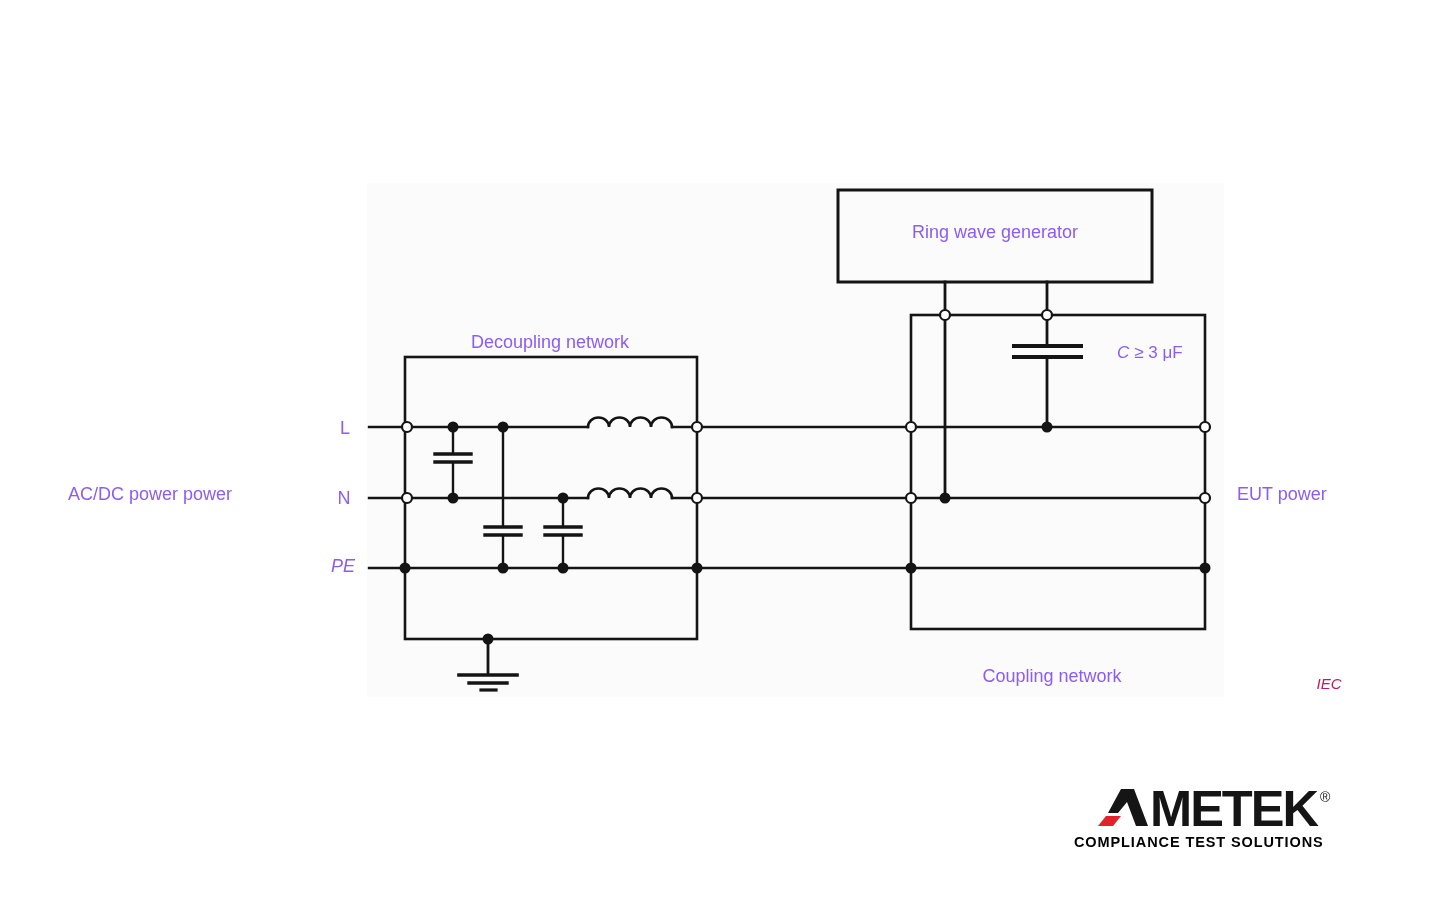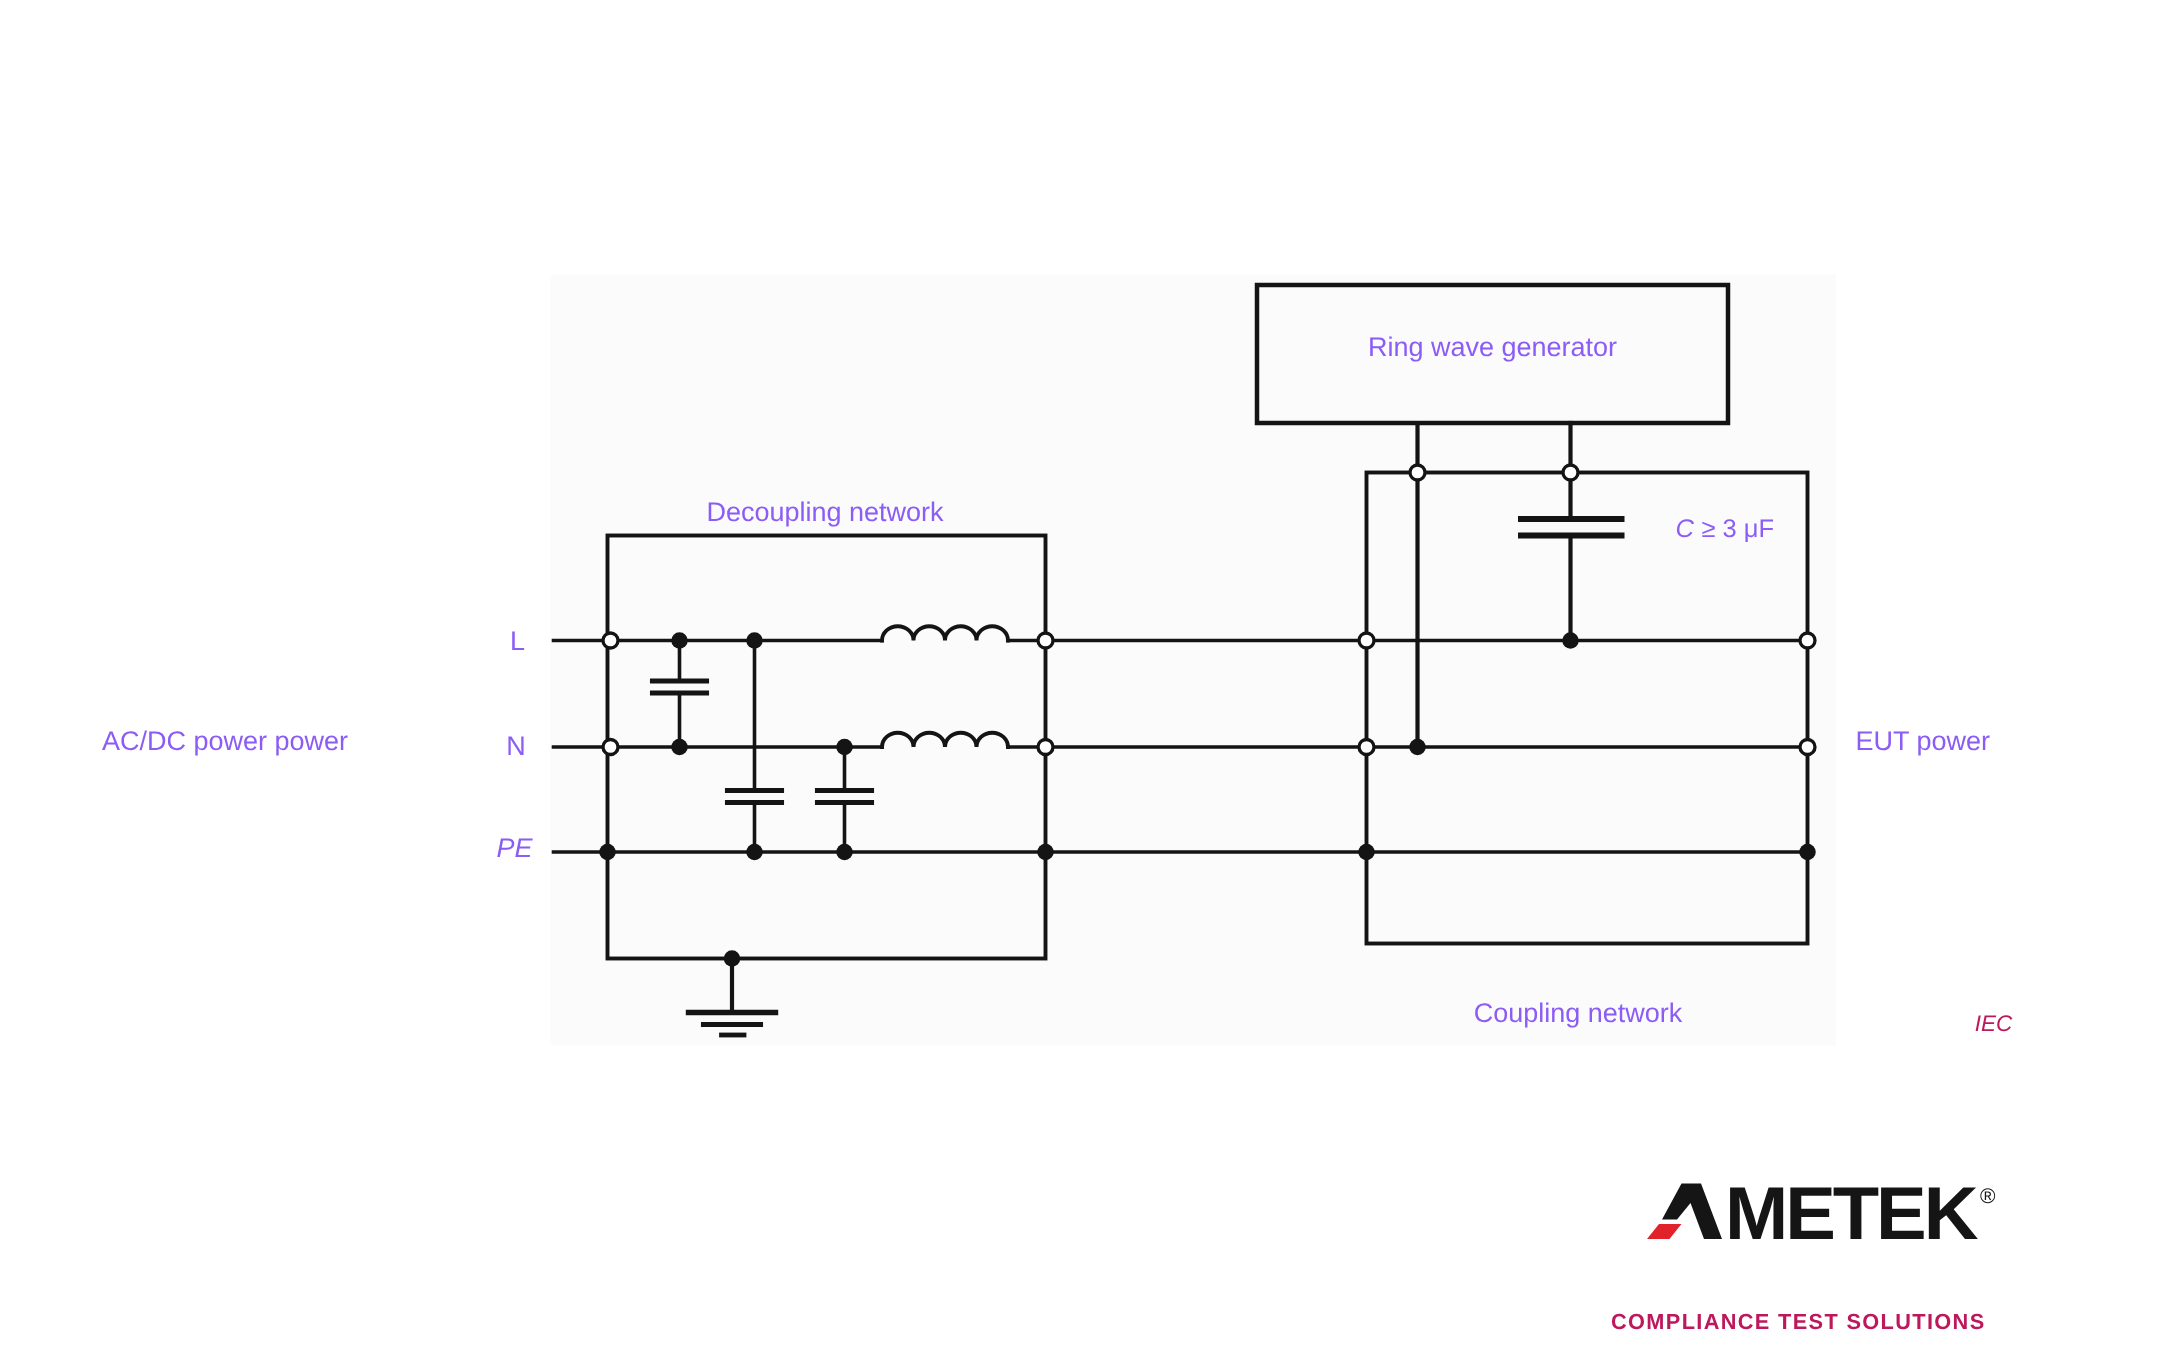--- a/index.html
+++ b/index.html
@@ -13,23 +13,23 @@
     font-size: 18px;
     line-height: 21px;
     white-space: nowrap;
   }
   .lbl.centered { transform: translate(-50%, -50%); }
   .cap-lbl { font-size: 17px; }
   .cap-lbl .sym { font-style: italic; margin-right: 5px; }
   .iec-lbl { color: #be185d; font-style: italic; font-size: 15px; }
   .logo-svg { position: absolute; left: 1068px; top: 782px; width: 300px; height: 70px; }
   .tagline {
-    position: absolute; left: 1074px; top: 874px;
+    position: absolute; left: 1074px; top: 834px;
     font-size: 14.5px; font-weight: bold; letter-spacing: 0.9px;
-    color: #be185d; white-space: nowrap;
+    color: #000000; white-space: nowrap;
   }
 </style>
 </head>
 <body>
 
 <div class="canvas">
 
   <div class="panel"></div>
 
   <svg class="schematic" width="1440" height="900" viewBox="0 0 1440 900">

